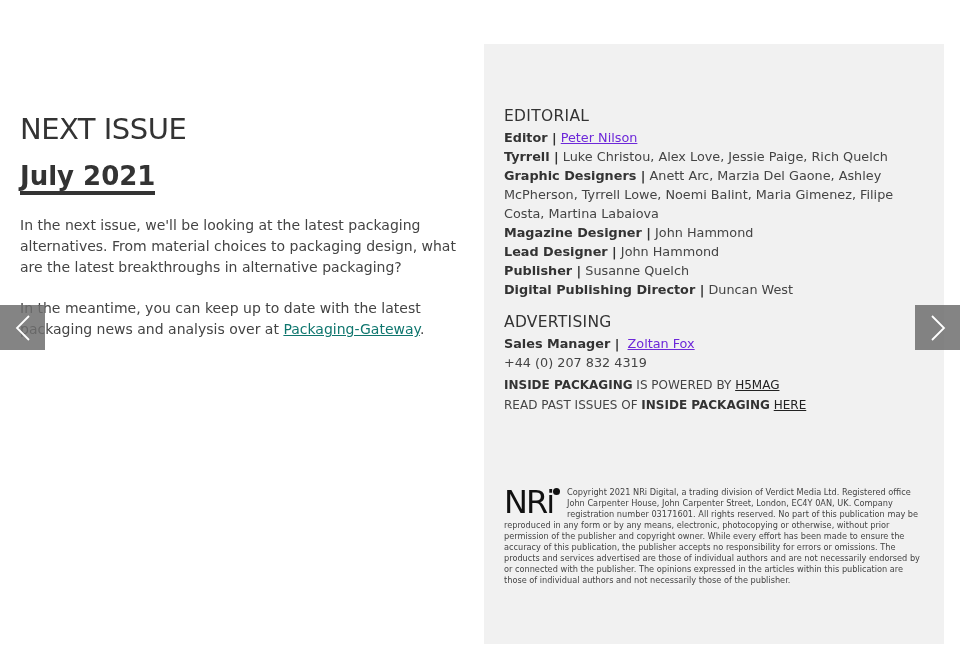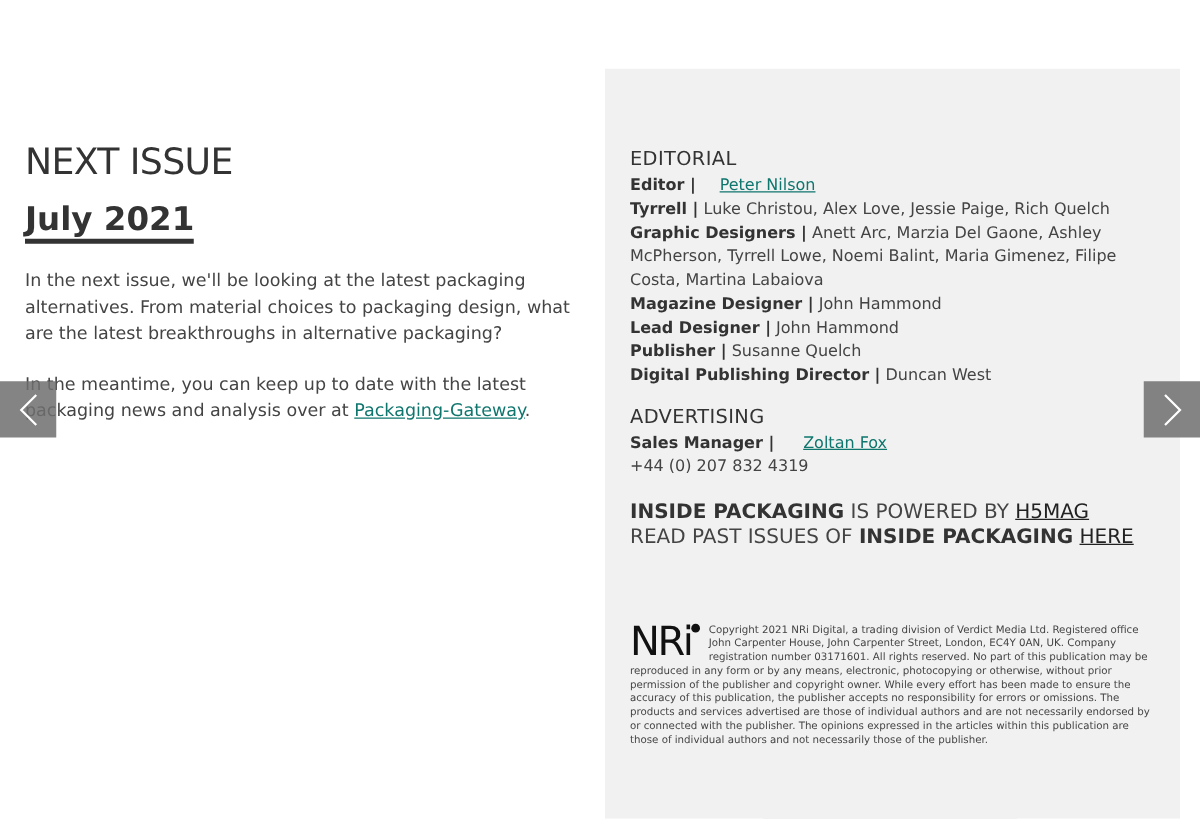--- a/index.html
+++ b/index.html
@@ -6,29 +6,29 @@
     html, body { width: 960px; height: 655px; overflow: hidden; background: #ffffff; }
     body { font-family: "DejaVu Sans", "Liberation Sans", sans-serif; color: #3a3a3a; position: relative; }
 
     .left-col { position: absolute; left: 20px; top: 110px; width: 440px; }
     .next-title { font-size: 29px; font-weight: normal; color: #333; letter-spacing: -0.5px; line-height: 38px; }
     .issue-date { display: inline-block; margin-top: 16px; font-size: 26px; font-weight: bold; color: #333; padding-bottom: 3px; border-bottom: 4px solid #333; line-height: 24px; }
     .intro { margin-top: 20px; font-size: 14px; line-height: 21px; color: #444; }
     .intro p + p { margin-top: 20px; }
     .intro a { color: #0f766e; text-decoration: underline; }
 
-    .panel { position: absolute; left: 484px; top: 55px; width: 460px; height: 600px; background: #f1f1f1; }
+    .panel { position: absolute; left: 484px; top: 44px; width: 460px; height: 600px; background: #f1f1f1; }
     .panel-inner { position: absolute; left: 20px; top: 62px; width: 420px; }
     .section-title { font-size: 15.5px; font-weight: normal; letter-spacing: 0.3px; color: #333; line-height: 20px; margin-bottom: 2px; }
     .credit { font-size: 12.8px; line-height: 19px; color: #444; }
     .credit .role { font-weight: bold; color: #333; }
-    .credit a { color: #0f766e; text-decoration: underline; margin-left: 15px; }
+    .credit a { color: #6d28d9; text-decoration: underline; }
     .adv { margin-top: 13px; }
     .phone { font-size: 12.8px; line-height: 19px; color: #444; }
-    .powered { margin-top: 16px; font-size: 16px; line-height: 20px; color: #444; }
+    .powered { margin-top: 3px; font-size: 12px; line-height: 20px; color: #444; }
     .powered b { color: #333; }
     .powered a { color: #222; text-decoration: underline; }
 
     .legal { position: absolute; left: 20px; top: 443px; width: 418px; font-size: 8.2px; line-height: 11px; color: #444; }
     .nri-logo { float: left; width: 58px; height: 30px; margin-right: 5px; margin-top: 0px; font-family: "DejaVu Sans", sans-serif; font-weight: 400; font-size: 32px; line-height: 30px; color: #111; letter-spacing: -2px; position: relative; }
     .nri-logo .dot { position: absolute; right: 2px; top: 1px; width: 7px; height: 7px; background: #111; border-radius: 50%; }
 
     .nav-btn { position: absolute; top: 305px; width: 45px; height: 45px; background: rgba(110,110,110,0.85); display: flex; align-items: center; justify-content: center; cursor: pointer; }
     .nav-prev { left: 0; }
     .nav-next { left: 915px; }

